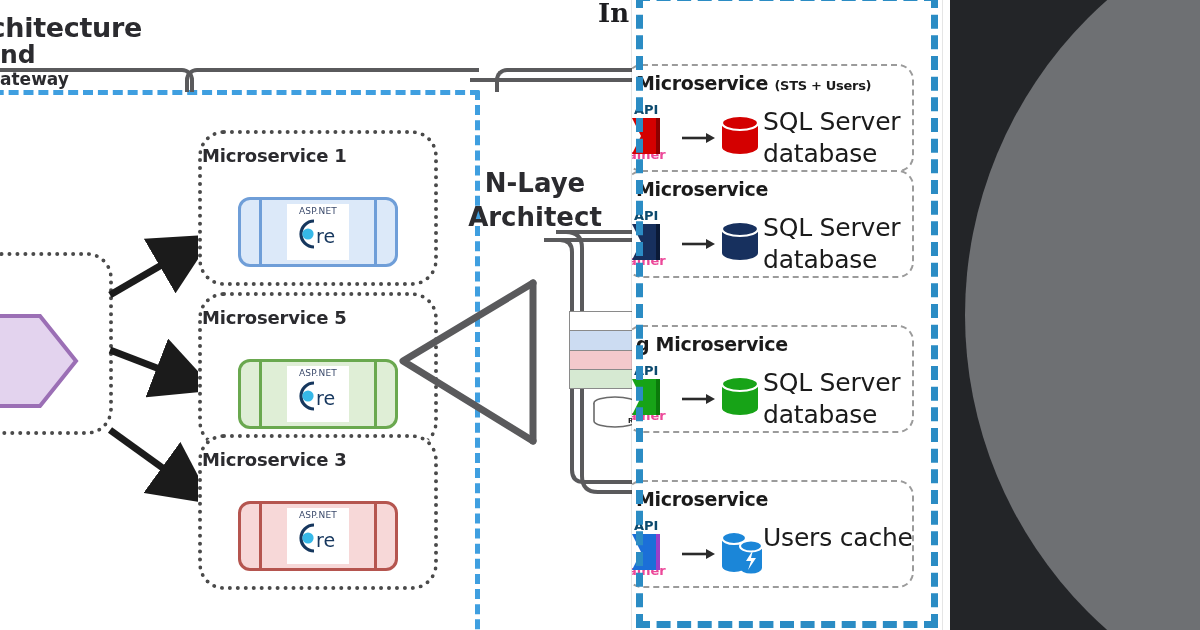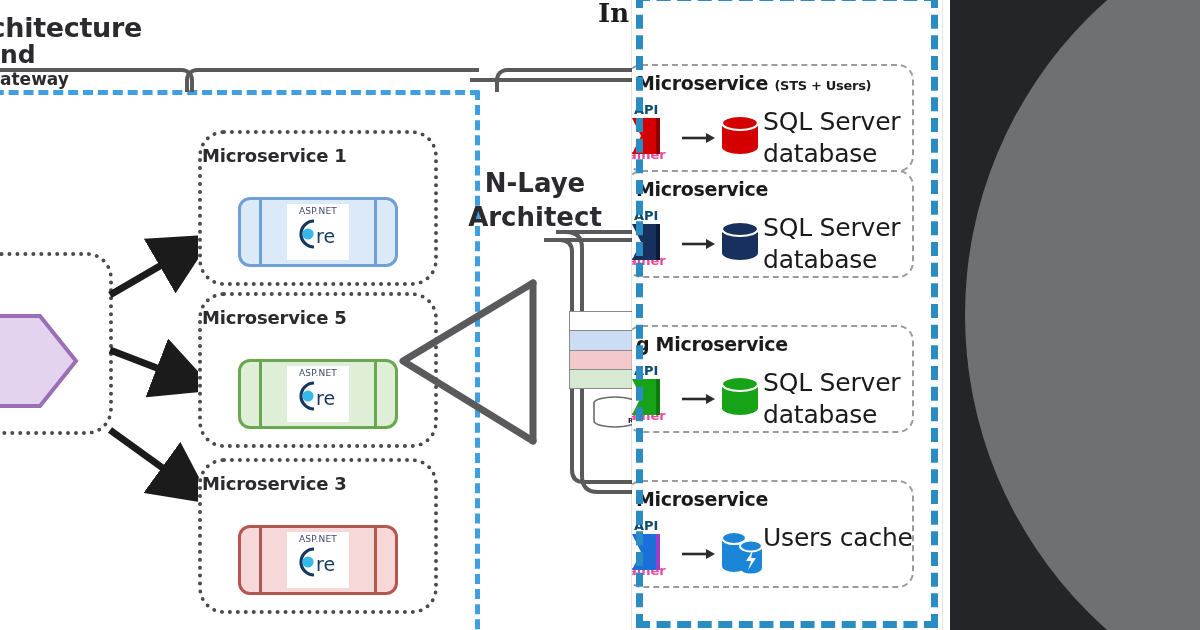--- a/index.html
+++ b/index.html
@@ -217,21 +217,21 @@
         <div class="txt">ASP.NET</div>
         <svg width="56" height="34" viewBox="0 0 56 34">
           <path d="M24 4 A13 13 0 1 0 24 30" fill="none" stroke="#16375e" stroke-width="3.2"></path>
           <circle cx="18" cy="17" r="5.6" fill="#36b8e8"></circle>
           <text x="26" y="26" font-family="DejaVu Sans, sans-serif" font-size="19" fill="#16375e">re</text>
         </svg>
       </div>
     </div>
   </div>
 
-  <div class="ms-frame" style="left:198px;top:458px;width:232px;height:148px;">
+  <div class="ms-frame" style="left:198px;top:434px;width:232px;height:148px;">
     <div class="ms-title">Microservice 3</div>
     <div class="container-card" style="background:#f7d8d8;border:3px solid #b5554f;">
       <span class="divider l" style="border-color:#b5554f;"></span>
       <span class="divider r" style="border-color:#b5554f;"></span>
       <div class="aspnet-logo">
         <div class="txt">ASP.NET</div>
         <svg width="56" height="34" viewBox="0 0 56 34">
           <path d="M24 4 A13 13 0 1 0 24 30" fill="none" stroke="#16375e" stroke-width="3.2"></path>
           <circle cx="18" cy="17" r="5.6" fill="#36b8e8"></circle>
           <text x="26" y="26" font-family="DejaVu Sans, sans-serif" font-size="19" fill="#16375e">re</text>

